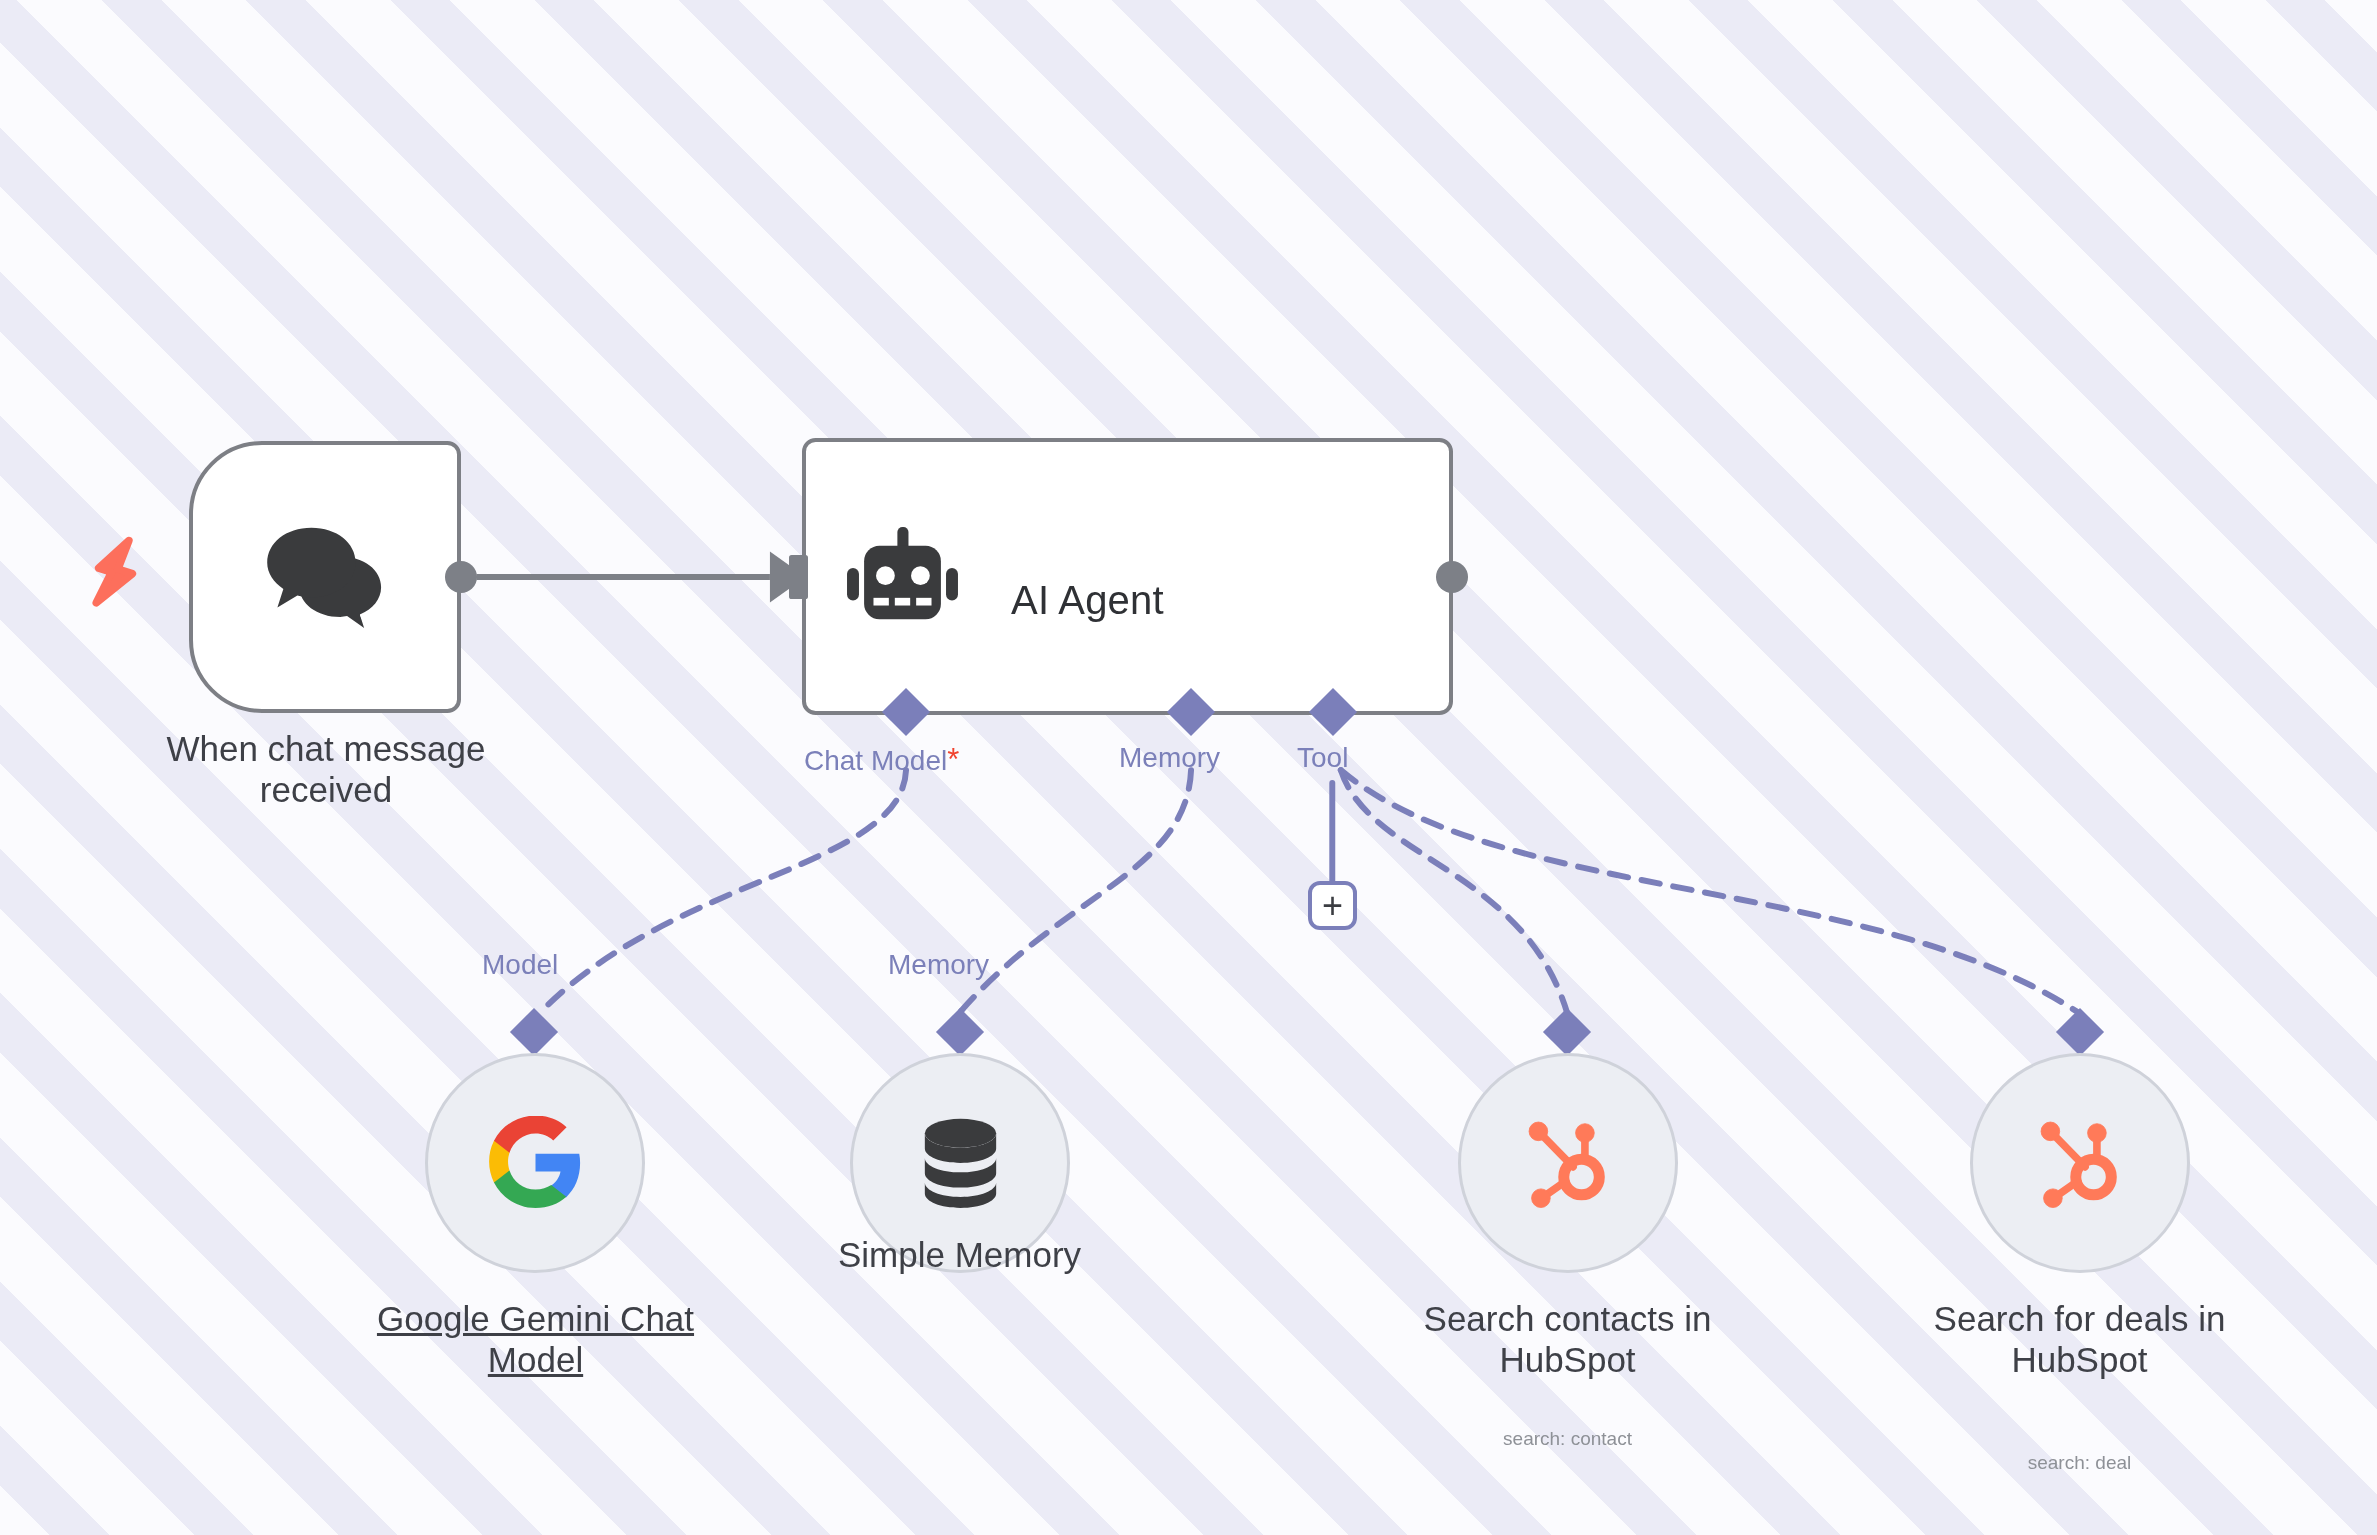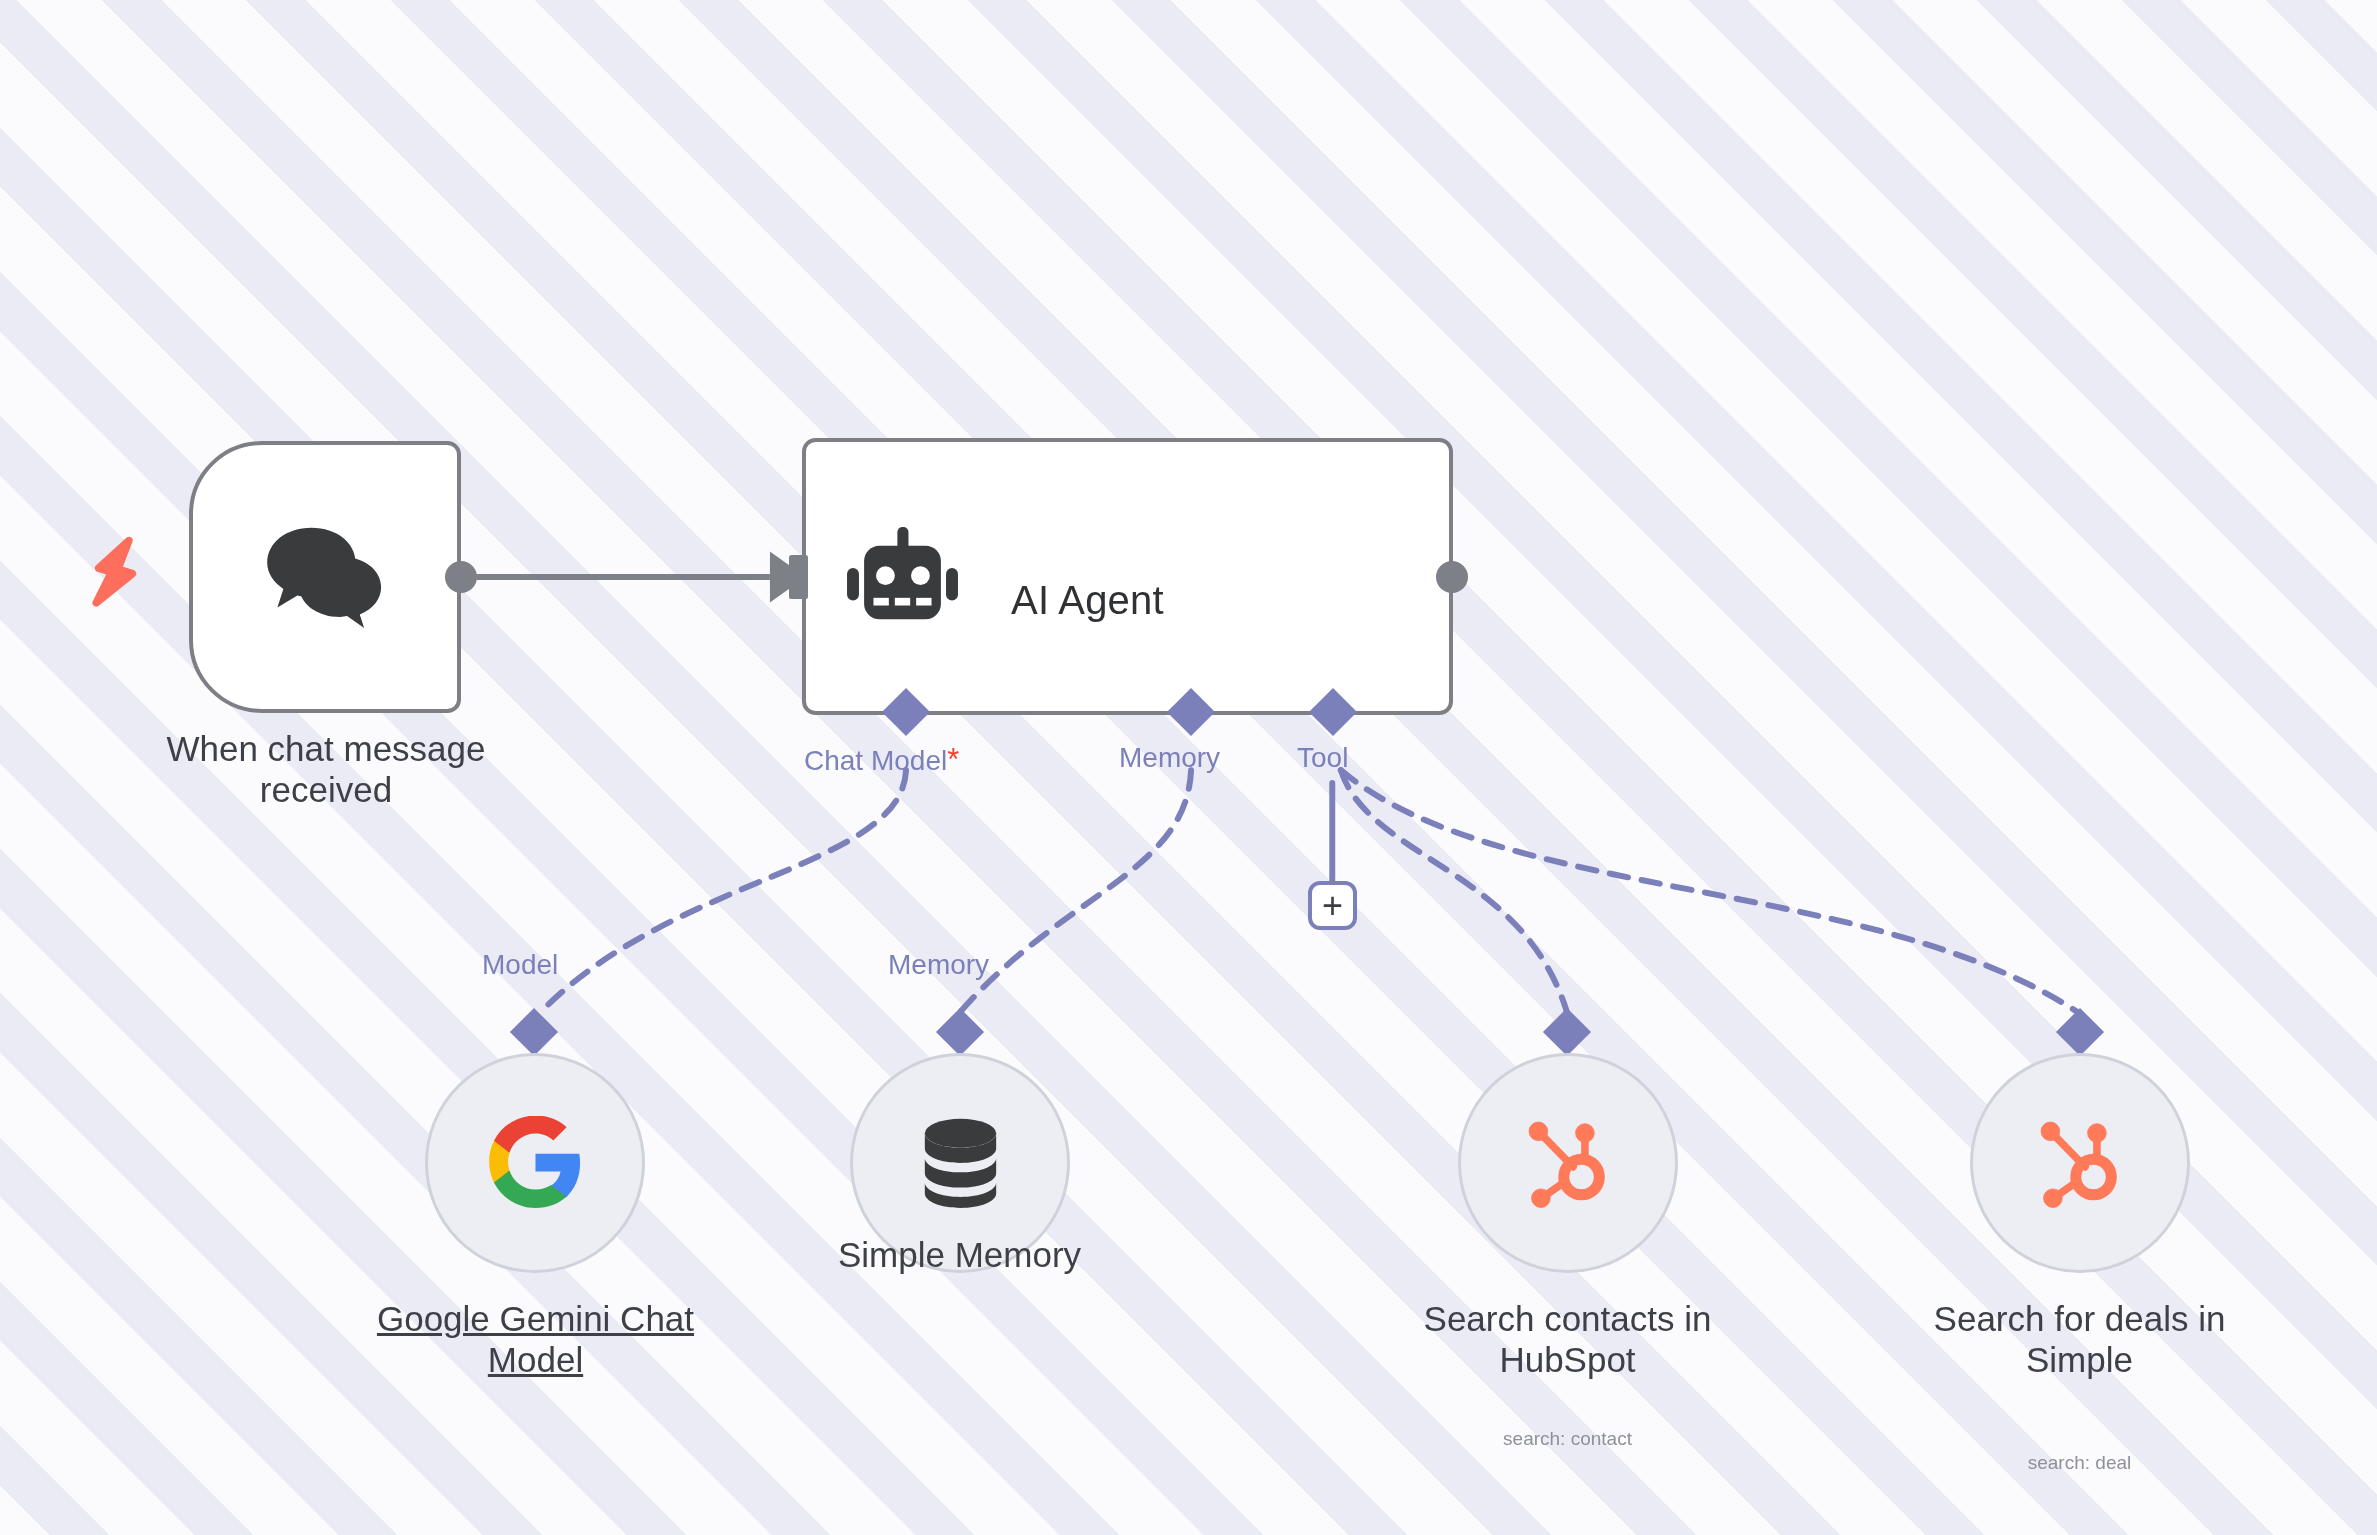--- a/index.html
+++ b/index.html
@@ -324,18 +324,18 @@
             <circle cx="17" cy="18" r="11"></circle>
             <circle cx="72" cy="20" r="11"></circle>
             <circle cx="20" cy="97" r="11"></circle>
             <circle cx="68" cy="72" r="21" fill="none" stroke-width="13"></circle>
           </g>
         </svg>
       </span>
     </div>
 
     <div class="node-caption" style="left:1859px; top:1298px; width:441px;">Search for deals in
-Simple</div>
+HubSpot</div>
     <div class="node-subcaption" style="left:1859px; top:1452px; width:441px;">search: deal</div>
 
   </div>
 </div>
 
 
 </body></html>

